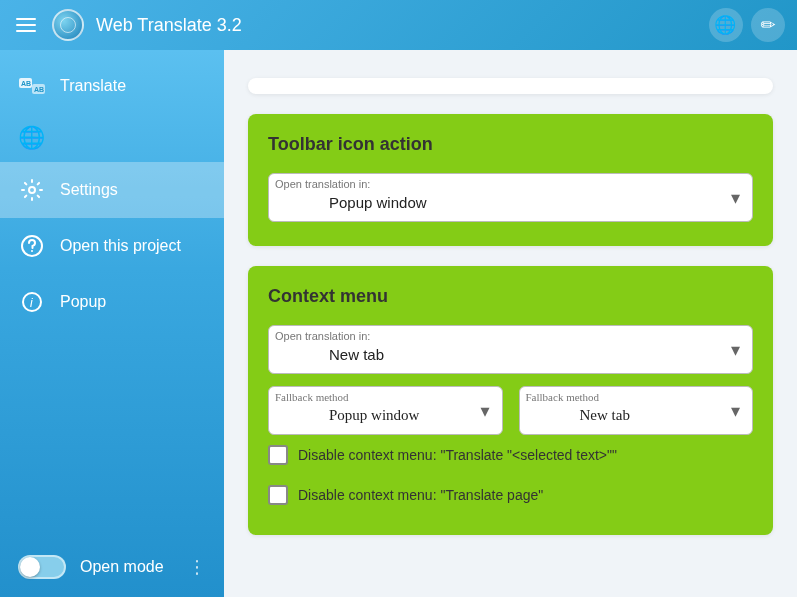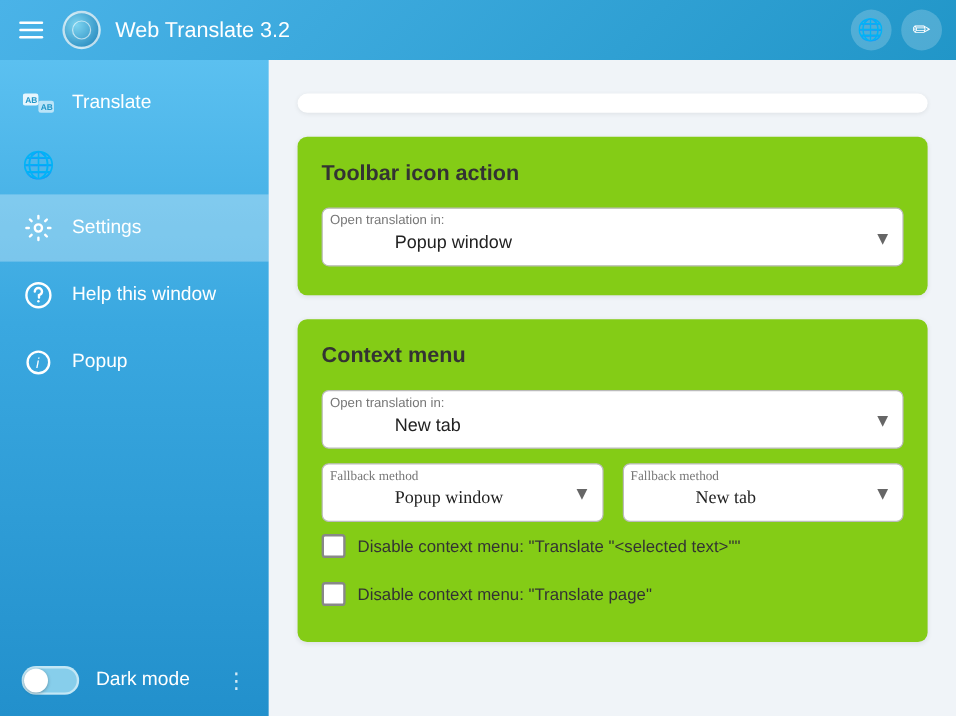--- a/index.html
+++ b/index.html
@@ -317,38 +317,38 @@
     </div>
 
     <div class="sidebar-item">
       <div class="sidebar-icon">
         <svg width="24" height="24" viewBox="0 0 24 24" fill="none">
           <path d="M12 2C6.48 2 2 6.48 2 12s4.48 10 10 10 10-4.48 10-10S17.52 2 12 2z" stroke="white" stroke-width="2"></path>
           <path d="M9 9c0-1.66 1.34-3 3-3s3 1.34 3 3c0 1.5-1 2.5-2.5 3V14" stroke="white" stroke-width="2" stroke-linecap="round"></path>
           <circle cx="12" cy="17" r="1" fill="white"></circle>
         </svg>
       </div>
-      <span class="sidebar-label">Help this window</span>
+      <span class="sidebar-label">Open this project</span>
     </div>
 
     <div class="sidebar-item">
       <div class="sidebar-icon">
         <svg width="22" height="22" viewBox="0 0 22 22">
           <circle cx="11" cy="11" r="9" stroke="white" stroke-width="2" fill="none"></circle>
           <text x="9" y="16" font-size="12" fill="white" font-style="italic">i</text>
         </svg>
       </div>
       <span class="sidebar-label">Popup</span>
     </div>
 
     <div class="sidebar-dark-mode">
       <div class="toggle-switch">
         <div class="toggle-knob"></div>
       </div>
-      <span class="sidebar-label">Dark mode</span>
+      <span class="sidebar-label">Open mode</span>
       <span class="more-icon">⋮</span>
     </div>
   </div>
 
   <div class="content">
     <div class="content-inner">
 
       <div style="height:12px;"></div>
       <div style="background:white; border-radius:8px; height:16px; margin-bottom:20px; box-shadow:0 1px 4px rgba(0,0,0,0.08);"></div>
 

